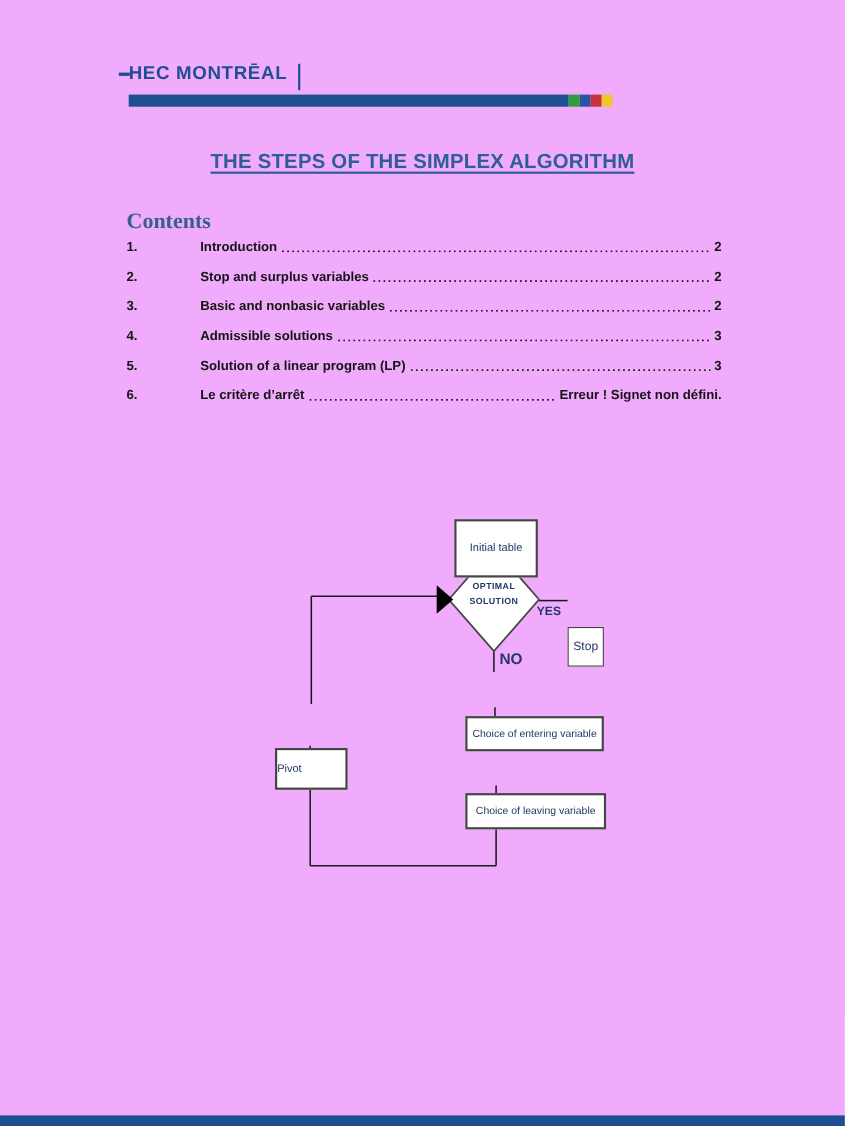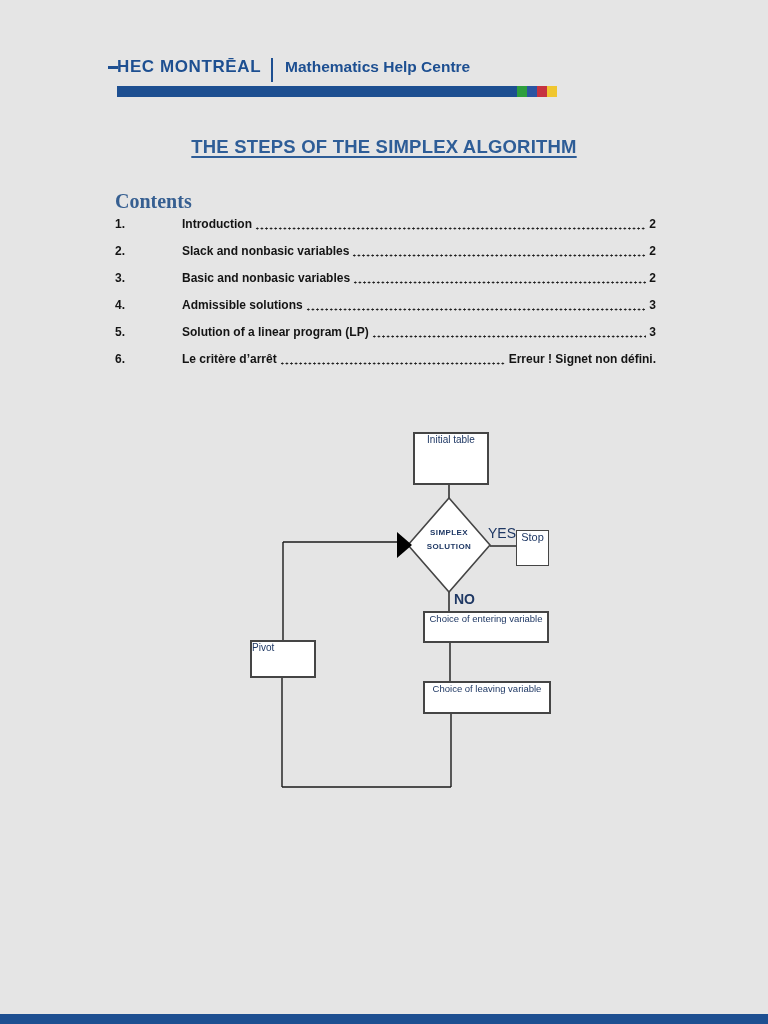--- a/index.html
+++ b/index.html
@@ -1,17 +1,17 @@
 <!DOCTYPE html>
 <html><head>
 <meta charset="utf-8">
 <style>
   html,body{margin:0;padding:0;background:#ffffff;}
   body{width:768px;height:1024px;position:relative;font-family:"Liberation Sans",sans-serif;overflow:hidden;}
-  .page{position:absolute;inset:0;background:#e5e5e5;}
+  .page{position:absolute;inset:0;background:#f0abfc;}
 
   
   .hdr-logo{position:absolute;left:117px;top:57px;font-size:17px;font-weight:bold;color:#1D4F91;letter-spacing:0.6px;white-space:nowrap;}
   .hdr-logo .hec-dash{position:absolute;left:-9px;top:9px;width:10px;height:2.6px;background:#1D4F91;}
   .hdr-sep{position:absolute;left:271px;top:58px;width:2px;height:24px;background:#1D4F91;}
   .hdr-title{position:absolute;left:285px;top:58px;font-size:15.5px;font-weight:bold;color:#1D4F91;white-space:nowrap;}
   .hdr-bar{position:absolute;left:117px;top:86px;height:11px;width:400px;}
   .hdr-sq{position:absolute;top:86px;height:11px;width:10px;}
 
   
@@ -22,65 +22,64 @@
   .contents-h{position:absolute;left:115px;top:190px;font-family:"Liberation Serif",serif;font-size:20px;font-weight:bold;color:#365F91;}
   .toc{position:absolute;left:115px;top:216px;width:541px;}
   .toc-row{display:flex;align-items:flex-end;height:15px;margin-bottom:12px;font-size:12px;font-weight:bold;color:#141414;cursor:default;}
   .toc-num{width:27px;flex:0 0 27px;}
   .toc-label{white-space:nowrap;padding-right:1px;padding-left:40px;}
   .toc-leader{flex:1 1 auto;height:13px;margin:0 3px 0 2px;background-image:radial-gradient(circle,#1c1c1c 0.9px,transparent 1.15px);background-size:4.6px 3px;background-repeat:repeat-x;background-position:0 9px;}
   .toc-page{white-space:nowrap;text-align:right;}
 
   
   .fc-svg{position:absolute;left:0;top:0;width:768px;height:1024px;}
-  .fc-box{position:absolute;border:2px solid #454545;background:#fff;color:#1F3864;display:flex;justify-content:center;text-align:center;box-sizing:border-box;}
+  .fc-box{position:absolute;border:2px solid #454545;background:#fff;color:#1F3864;display:flex;align-items:center;justify-content:center;text-align:center;box-sizing:border-box;margin-top:40px;}
   .fc-initial{left:413px;top:432px;width:76px;height:53px;font-size:10px;}
   .fc-stop{left:516px;top:530px;width:33px;height:36px;font-size:11px;border-width:1.6px;}
   .fc-entering{left:423px;top:611px;width:126px;height:32px;font-size:9.5px;}
   .fc-leaving{left:423px;top:681px;width:128px;height:33px;font-size:9.5px;}
   .fc-pivot{left:250px;top:640px;width:66px;height:38px;font-size:10px;justify-content:flex-start;}
   .fc-decision-text{position:absolute;left:404px;top:526px;width:90px;text-align:center;font-size:8px;font-weight:bold;color:#1F3864;line-height:14px;letter-spacing:0.4px;}
-  .fc-yes{position:absolute;left:488px;top:525px;font-size:14px;font-weight:normal;color:#1F3864;}
+  .fc-yes{position:absolute;left:488px;top:550px;font-size:11px;font-weight:bold;color:#1F3864;}
   .fc-no{position:absolute;left:454px;top:591px;font-size:14px;font-weight:bold;color:#1F3864;}
 
   
   .footer-bar{position:absolute;left:0;top:1014px;width:768px;height:10px;}
 </style>
 </head>
 <body>
 
 <div class="page">
 
   <div class="hdr-logo">
     <span class="hec-dash"></span>
     <span>HEC MONTRĒAL</span>
   </div>
   <div class="hdr-sep"></div>
-  <div class="hdr-title">Mathematics Help Centre</div>
   <div class="hdr-bar" style="background:#1D4F91;"></div>
   <div class="hdr-sq" style="left:517px;background:#2E9E3E;"></div>
   <div class="hdr-sq" style="left:527px;background:#2B55A2;"></div>
   <div class="hdr-sq" style="left:537px;background:#C63340;"></div>
   <div class="hdr-sq" style="left:547px;background:#F0C62F;"></div>
 
   <div class="doc-title">
     <span>THE STEPS OF THE SIMPLEX ALGORITHM</span>
   </div>
 
   <div class="contents-h">Contents</div>
   <div class="toc">
     <div class="toc-row">
       <span class="toc-num">1.</span>
       <span class="toc-label">Introduction</span>
       <span class="toc-leader"></span>
       <span class="toc-page">2</span>
     </div>
     <div class="toc-row">
       <span class="toc-num">2.</span>
-      <span class="toc-label">Slack and nonbasic variables</span>
+      <span class="toc-label">Stop and surplus variables</span>
       <span class="toc-leader"></span>
       <span class="toc-page">2</span>
     </div>
     <div class="toc-row">
       <span class="toc-num">3.</span>
       <span class="toc-label">Basic and nonbasic variables</span>
       <span class="toc-leader"></span>
       <span class="toc-page">2</span>
     </div>
     <div class="toc-row">
@@ -116,21 +115,21 @@
       <path d="M283 542 L399 542"></path>
     </g>
     <polygon points="408,545 449,498 490,545 449,592" fill="#ffffff" stroke="#454545" stroke-width="1.6"></polygon>
     <polygon points="397,532 397,558 412,545" fill="#000000"></polygon>
   </svg>
 
   <div class="fc-box fc-initial">
     <span>Initial table</span>
   </div>
   <div class="fc-decision-text">
-    <div>SIMPLEX</div>
+    <div>OPTIMAL</div>
     <div>SOLUTION</div>
   </div>
   <div class="fc-yes">YES</div>
   <div class="fc-no">NO</div>
   <div class="fc-box fc-stop">
     <span>Stop</span>
   </div>
   <div class="fc-box fc-leaving">
     <span>Choice of leaving variable</span>
   </div>

